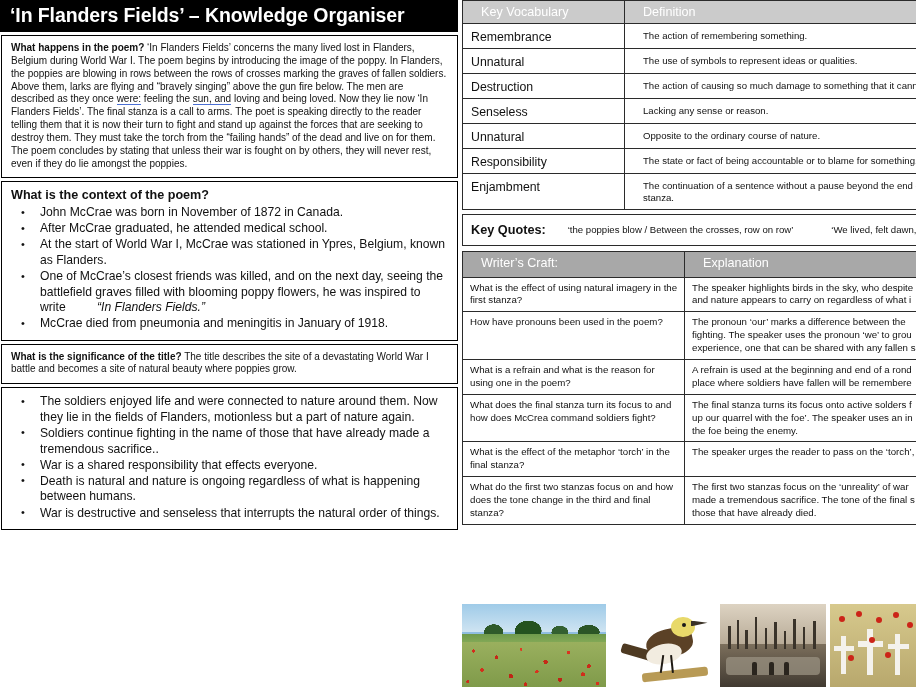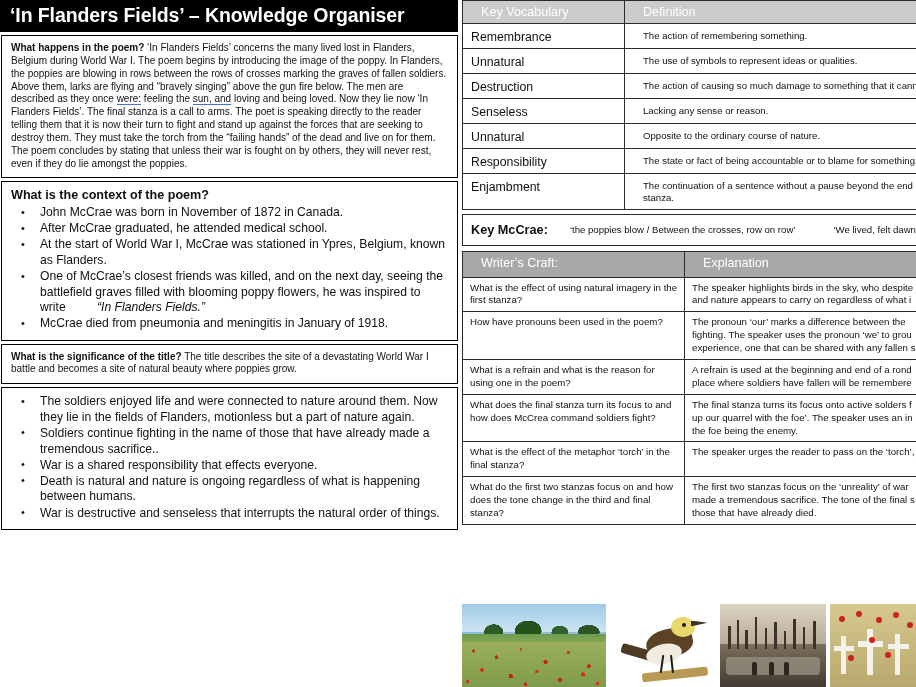--- a/index.html
+++ b/index.html
@@ -345,21 +345,21 @@
           <td class="def">The state or fact of being accountable or to blame for something.</td>
         </tr>
         <tr>
           <td class="term">Enjambment</td>
           <td class="def">The continuation of a sentence without a pause beyond the end of a line, couplet, or stanza.</td>
         </tr>
       </tbody>
     </table>
 
     <div class="quotes-box">
-      <span class="quotes-label">Key McCrae:</span>
+      <span class="quotes-label">Key Quotes:</span>
       <span class="quote-item quote-1">‘the poppies blow / Between the crosses, row on row’</span>
       <span class="quote-item quote-2">‘We lived, felt dawn, s</span>
     </div>
 
     <table class="grid craft">
       <colgroup>
           <col class="c1">
           <col class="c2">
         </colgroup>
       <thead>

